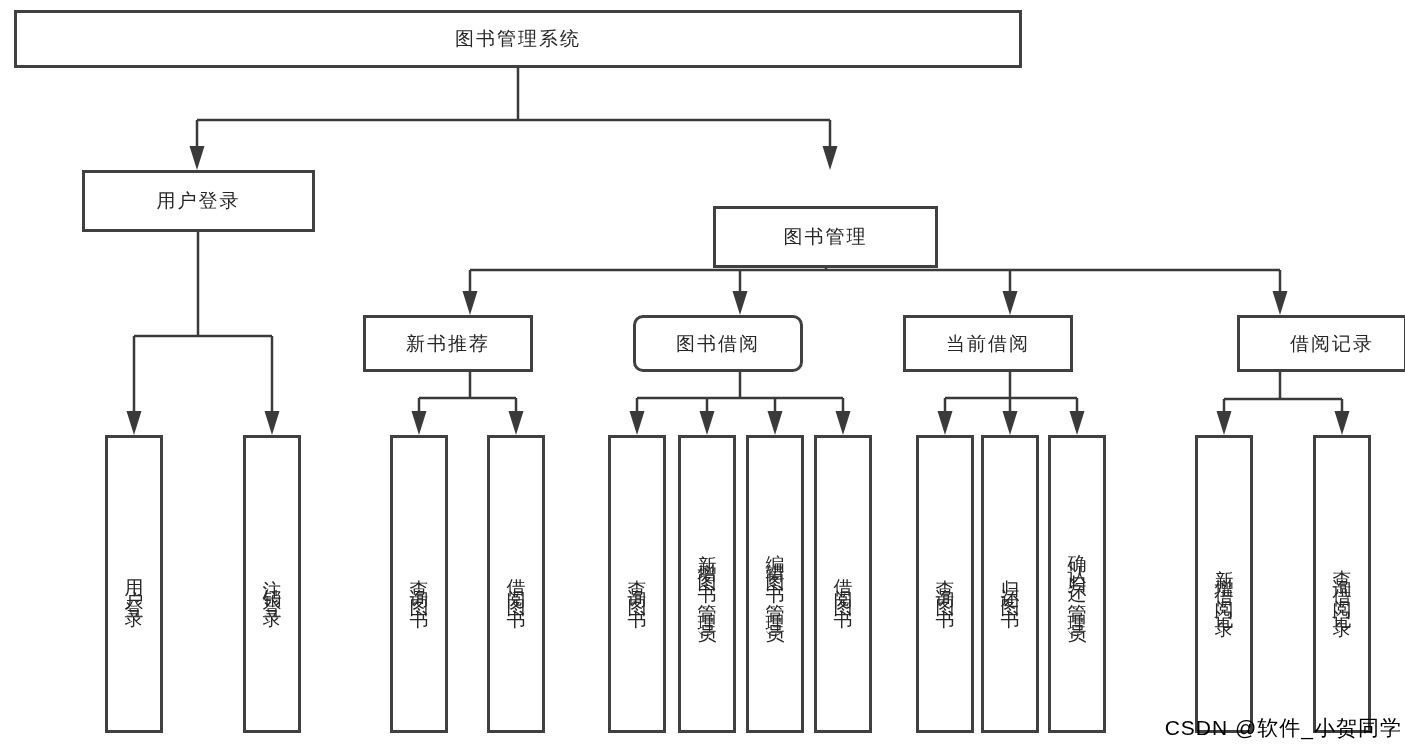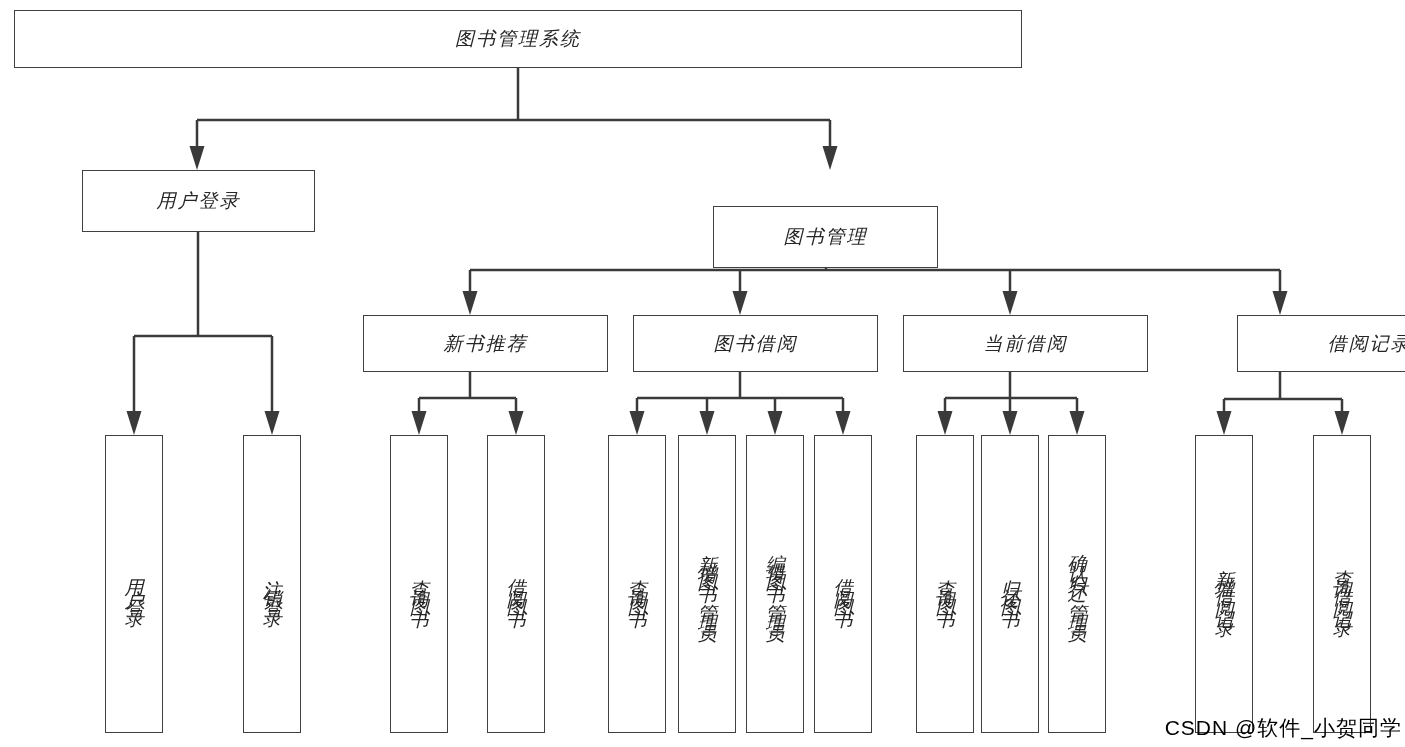--- a/index.html
+++ b/index.html
@@ -8,35 +8,34 @@
     width:1405px;height:747px;
     background:#ffffff;
     font-family:"Liberation Sans", sans-serif;
     overflow:hidden;
   }
   #lines{position:absolute;left:0;top:0;z-index:1;}
   .node{
     position:absolute;
     box-sizing:border-box;
     background:#ffffff;
-    border:1px solid #404040;
+    border:3px solid #404040;
     display:flex;
     align-items:center;
     justify-content:center;
     color:#262626;
     z-index:2;
-    font-style:italic;
   }
   .h-label{
     font-size:19px;
     letter-spacing:2px;
     white-space:nowrap;
   }
   .lvl2{width:233px;height:62px;top:170px;}
-  .lvl3{width:245px;height:57px;top:315px;}
+  .lvl3{width:170px;height:57px;top:315px;}
   .leaf{width:58px;height:298px;top:435px;}
   .v-label{
     writing-mode:vertical-rl;
     text-orientation:mixed;
     font-size:19px;
     line-height:1.15;
     letter-spacing:10px;
     white-space:nowrap;
   }
   #watermark{
@@ -94,21 +93,21 @@
   <div class="node lvl2" style="left:82px;">
     <span class="h-label">用户登录</span>
   </div>
   <div class="node lvl2" style="left:713px;width:225px;margin-top:36px;">
     <span class="h-label">图书管理</span>
   </div>
 
   <div class="node lvl3" style="left:363px;">
     <span class="h-label">新书推荐</span>
   </div>
-  <div class="node lvl3" style="left:633px;">
+  <div class="node lvl3" style="left:633px;border-radius:10px;">
     <span class="h-label">图书借阅</span>
   </div>
   <div class="node lvl3" style="left:903px;">
     <span class="h-label">当前借阅</span>
   </div>
   <div class="node lvl3" style="left:1237px;padding-left:20px;">
     <span class="h-label">借阅记录</span>
   </div>
 
   <div class="node leaf" style="left:105px;">

